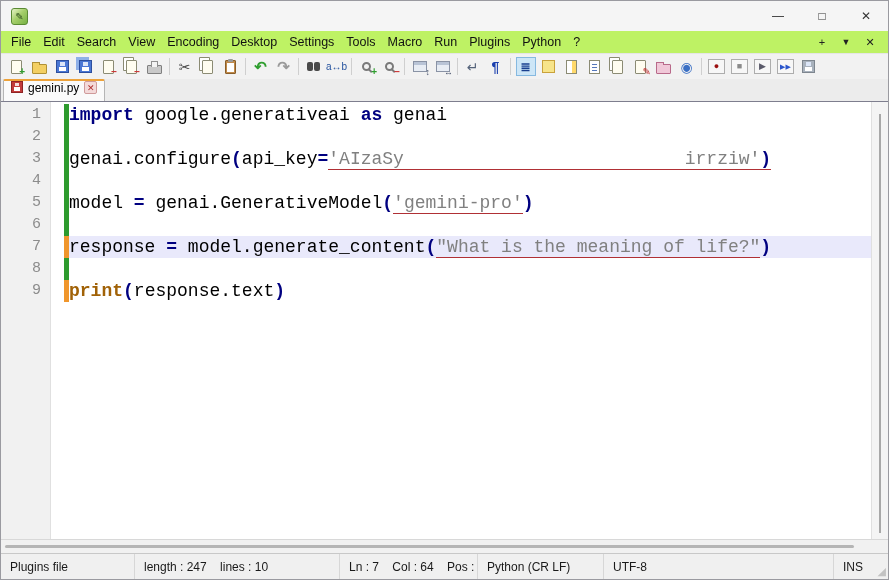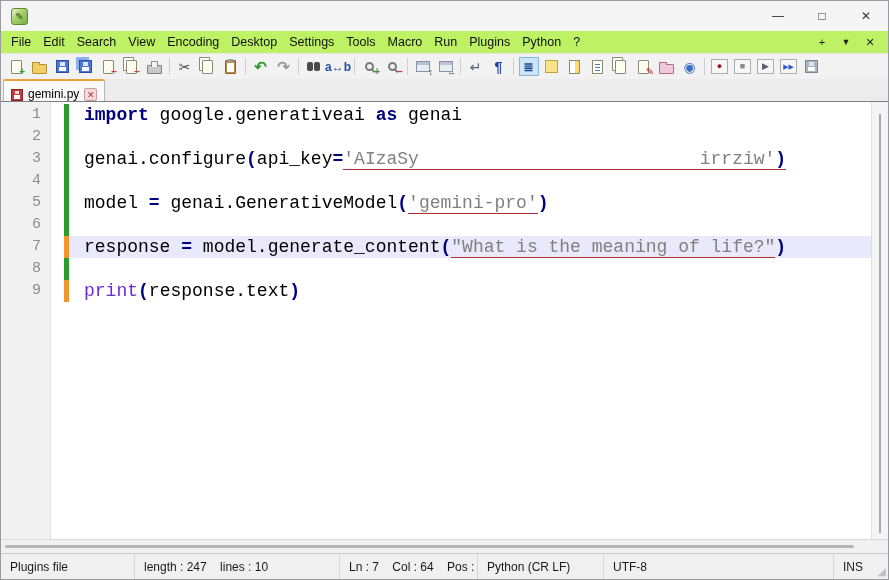--- a/index.html
+++ b/index.html
@@ -51,41 +51,41 @@
   .sh-map::after{content:"";position:absolute;top:0;bottom:0;right:0;width:4px;background:#ffd96a;}
   .sh-doclist{width:11px;height:14px;background:#fff;border:1px solid #8b8b74;}
   .sh-doclist::before{content:"";position:absolute;left:2px;right:2px;top:3px;height:1px;background:#5577bb;box-shadow:0 3px 0 #5577bb,0 6px 0 #5577bb;}
   .sh-ind{width:20px;height:19px;background:#cde6f7;border:1px solid #86b9e0;display:flex;align-items:center;justify-content:center;}
   .sh-ind::after{content:"≣";color:#1a3f8f;font-size:12px;font-weight:bold;}
   .sh-btn{width:17px;height:15px;background:#f7f7f7;border:1px solid #adadad;display:inline-flex;align-items:center;justify-content:center;}
   .ch{line-height:1;}
   .ov{position:absolute;right:1px;bottom:2px;line-height:1;}
   
   .tabbar{height:23px;background:#ececec;border-bottom:1px solid #7e7e8e;display:flex;align-items:flex-end;padding-left:2px;flex:0 0 auto;}
-  .tab{height:22px;display:flex;align-items:flex-end;gap:5px;padding:0 7px;background:#fafafa;
+  .tab{height:22px;display:flex;align-items:flex-start;gap:5px;padding:0 7px;background:#fafafa;
        border:1px solid #b5b5b5;border-bottom:none;border-top:2px solid #eda23a;border-radius:2px 2px 0 0;font-size:12px;color:#000;}
   .tflop{width:12px;height:12px;background:#c23b3b;border:1px solid #8e2424;position:relative;}
   .tflop::before{content:"";position:absolute;top:1px;left:3px;right:3px;height:3px;background:#f3dede;}
   .tflop::after{content:"";position:absolute;bottom:1px;left:2px;right:2px;height:4px;background:#fff;}
   .tclose{width:13px;height:13px;border:1px solid #cf9a9a;background:#f3dada;color:#b03030;font-size:9px;
           display:flex;align-items:center;justify-content:center;border-radius:2px;}
   
   .editor{flex:1;position:relative;background:#fff;overflow:hidden;}
   .gutcol{position:absolute;left:0;top:0;bottom:14px;width:50px;background:#f1f1f1;border-right:1px solid #e0e0e0;}
   .lines{position:absolute;left:0;right:17px;top:0;bottom:14px;padding-top:2px;}
   .row{display:flex;height:22px;font-family:"Liberation Mono",monospace;font-size:18px;line-height:22px;}
   .ln{width:50px;color:#8c8c8c;text-align:right;padding-right:10px;font-size:15px;flex:0 0 auto;}
   .gapc{width:13px;background:#fff;flex:0 0 auto;}
   .mk{width:5px;flex:0 0 auto;}
   .m-g{background:#2e9b2e;}
   .m-o{background:#f0962c;}
-  .txt{flex:1;padding-left:15px;white-space:pre;overflow:hidden;}
+  .txt{flex:1;padding-left:0;white-space:pre;overflow:hidden;}
   .cur{background:#e9e9fb;}
   .tk-kw{color:#000080;font-weight:bold;}
-  .tk-kw2{color:#6d28d9;font-weight:normal;}
+  .tk-kw2{color:#a16207;font-weight:bold;}
   .tk-op{color:#000080;font-weight:bold;}
   .tk-str{color:#808080;}
   .tk-df{color:#000;}
   .u{border-bottom:3px solid #b03035;}
   .vs{position:absolute;top:0;right:0;bottom:14px;width:17px;background:#f4f4f4;border-left:1px solid #e0e0e0;}
   .vthumb{position:absolute;top:12px;bottom:6px;left:7px;width:2px;background:#a8a8a8;}
   .hs{position:absolute;left:0;right:0;bottom:0;height:14px;background:#f1f1f1;border-top:1px solid #d8d8d8;}
   .hthumb{position:absolute;top:5px;left:4px;right:34px;height:3px;background:#b5b5b5;border-radius:2px;}
   .wm{position:absolute;right:12px;bottom:-2px;font-size:27px;letter-spacing:1px;color:#fff;z-index:5;
       font-family:"DejaVu Sans",sans-serif;
@@ -171,21 +171,21 @@
         <span class="ch" style="color: rgb(47, 158, 47); font-size: 15px; font-weight: bold;">↶</span>
       </span>
       <span class="tbi" title="redo">
         <span class="ch" style="color: rgb(154, 154, 154); font-size: 15px; font-weight: bold;">↷</span>
       </span>
       <span class="tbsep"></span>
       <span class="tbi" title="find">
         <i class="sh sh-bino"></i>
       </span>
       <span class="tbi" title="replace">
-        <span class="ch" style="color: rgb(35, 81, 158); font-size: 12px; font-weight: bold;">a↔b</span>
+        <span class="ch" style="color: rgb(35, 81, 158); font-size: 10px; font-weight: normal;">a↔b</span>
       </span>
       <span class="tbsep"></span>
       <span class="tbi" title="zoom-in">
         <i class="sh sh-mag"></i>
         <span class="ov" style="color: rgb(46, 158, 46); font-size: 10px; font-weight: bold;">+</span>
       </span>
       <span class="tbi" title="zoom-out">
         <i class="sh sh-mag"></i>
         <span class="ov" style="color: rgb(204, 51, 51); font-size: 10px; font-weight: bold;">−</span>
       </span>

